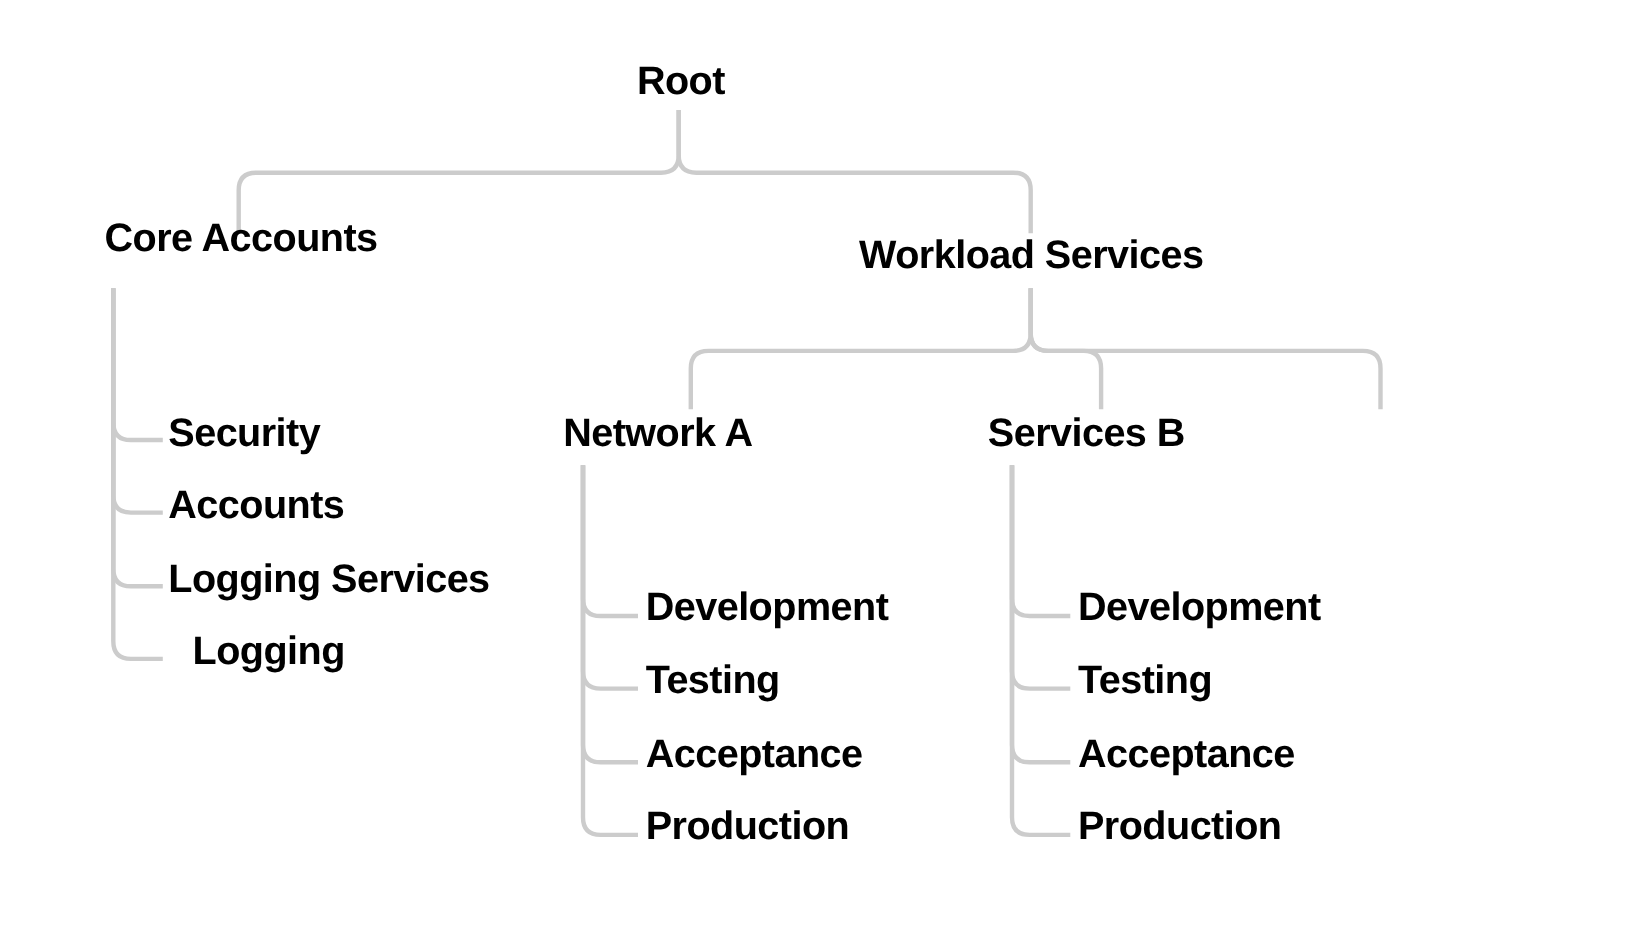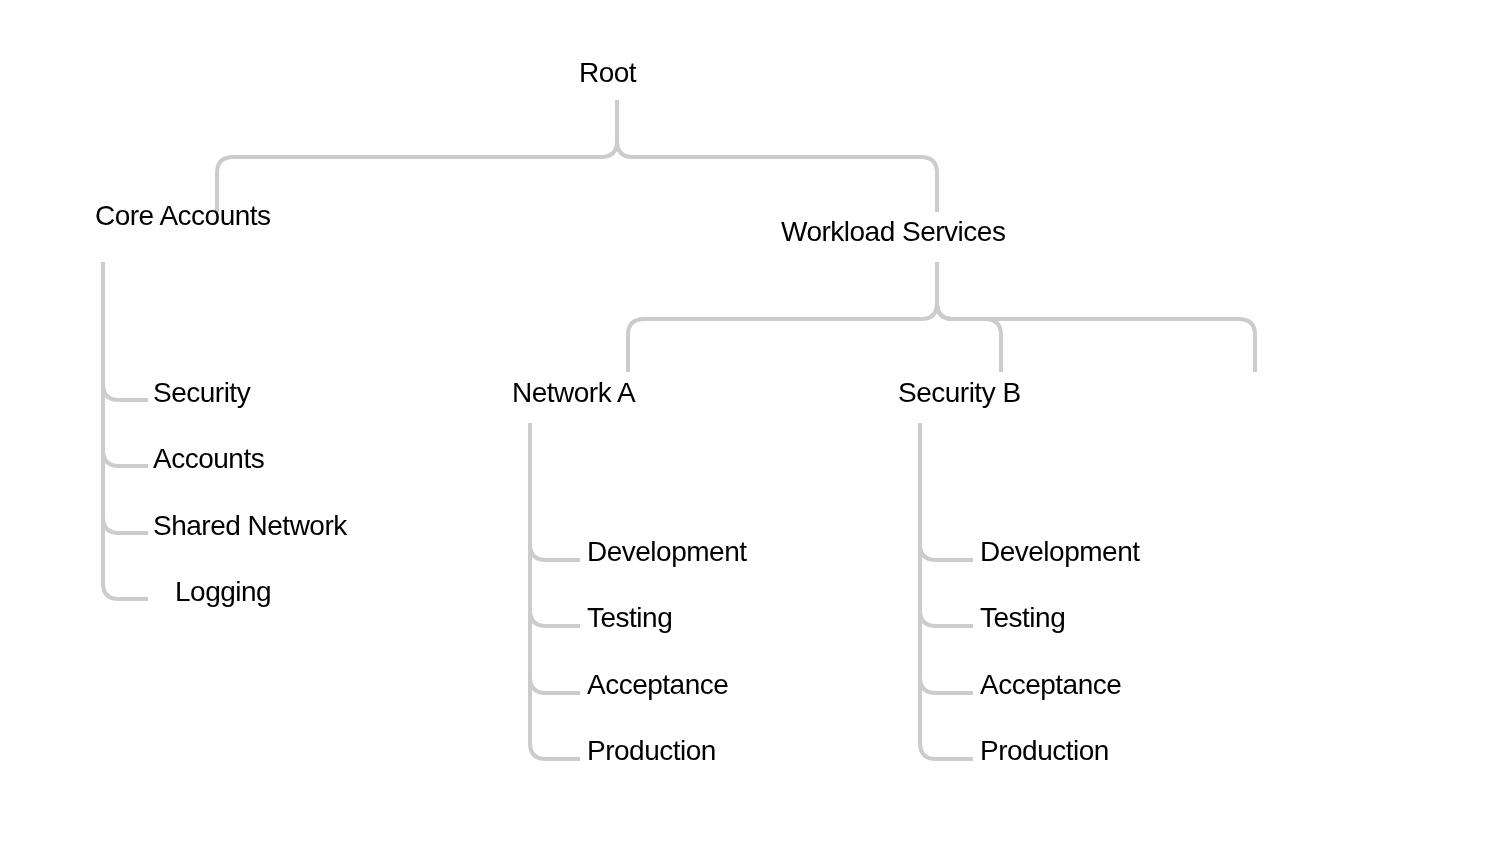--- a/index.html
+++ b/index.html
@@ -27,22 +27,22 @@
   }
   .links path{
     fill:none;
     stroke:var(--line-color);
     stroke-width:4;
     stroke-linecap:butt;
   }
   .node{
     position:absolute;
     white-space:nowrap;
-    font-weight:400;
-    font-size:28px;
+    font-weight:700;
+    font-size:36px;
     line-height:36px;
     letter-spacing:-0.5px;
     color:var(--text-color);
   }
 </style>
 </head>
 <body>
 
 <div class="canvas">
 
@@ -74,25 +74,25 @@
     <path d="M920,423 V743 Q920,759 936,759 H973"></path>
   </svg>
 
   <div class="node" style="left:579px;top:55px;">Root</div>
 
   <div class="node" style="left:95px;top:198px;">Core Accounts</div>
   <div class="node" style="left:781px;top:214px;">Workload Services</div>
 
   <div class="node" style="left:153px;top:375px;">Security</div>
   <div class="node" style="left:153px;top:441px;">Accounts</div>
-  <div class="node" style="left:153px;top:508px;">Shared Network</div>
+  <div class="node" style="left:153px;top:508px;">Logging Services</div>
   <div class="node" style="left:153px;top:574px;margin-left:22px;">Logging</div>
 
   <div class="node" style="left:512px;top:375px;">Network A</div>
-  <div class="node" style="left:898px;top:375px;">Security B</div>
+  <div class="node" style="left:898px;top:375px;">Services B</div>
 
   <div class="node" style="left:587px;top:534px;">Development</div>
   <div class="node" style="left:587px;top:600px;">Testing</div>
   <div class="node" style="left:587px;top:667px;">Acceptance</div>
   <div class="node" style="left:587px;top:733px;">Production</div>
 
   <div class="node" style="left:980px;top:534px;">Development</div>
   <div class="node" style="left:980px;top:600px;">Testing</div>
   <div class="node" style="left:980px;top:667px;">Acceptance</div>
   <div class="node" style="left:980px;top:733px;">Production</div>

